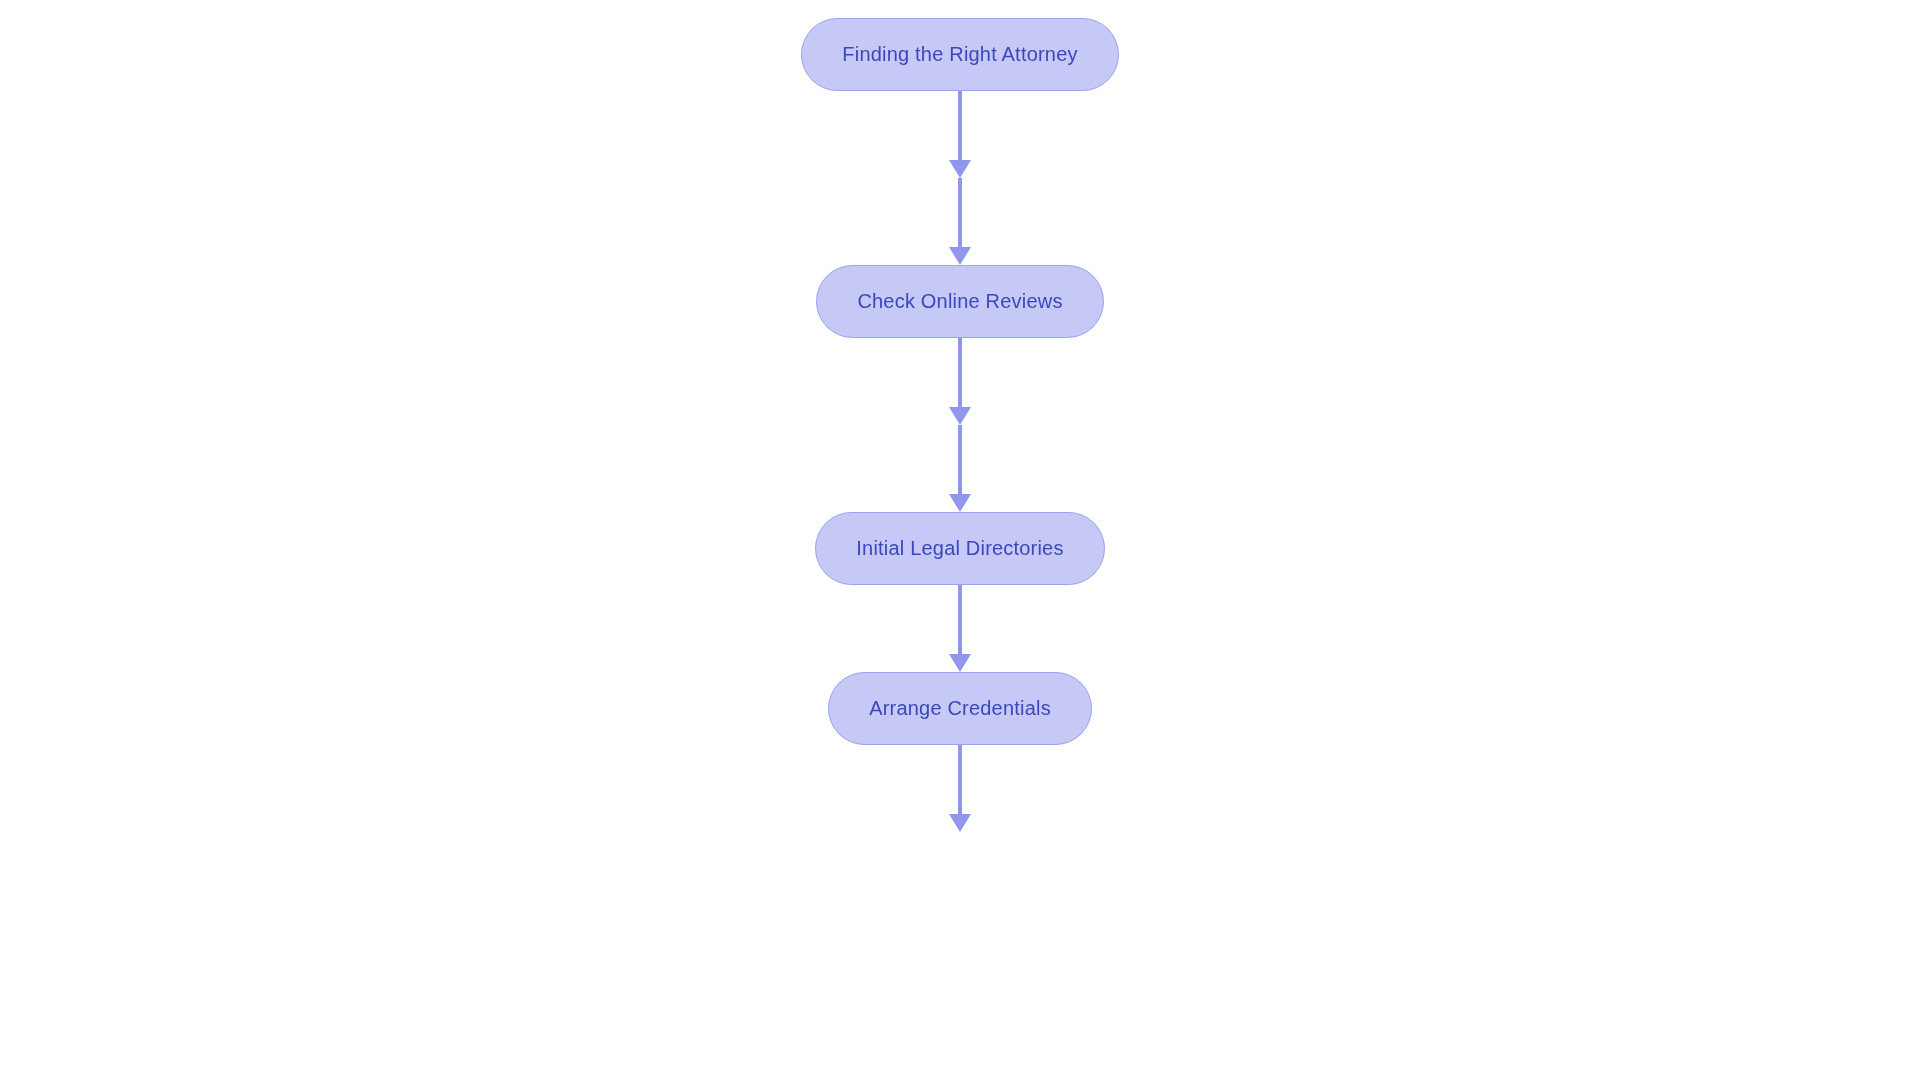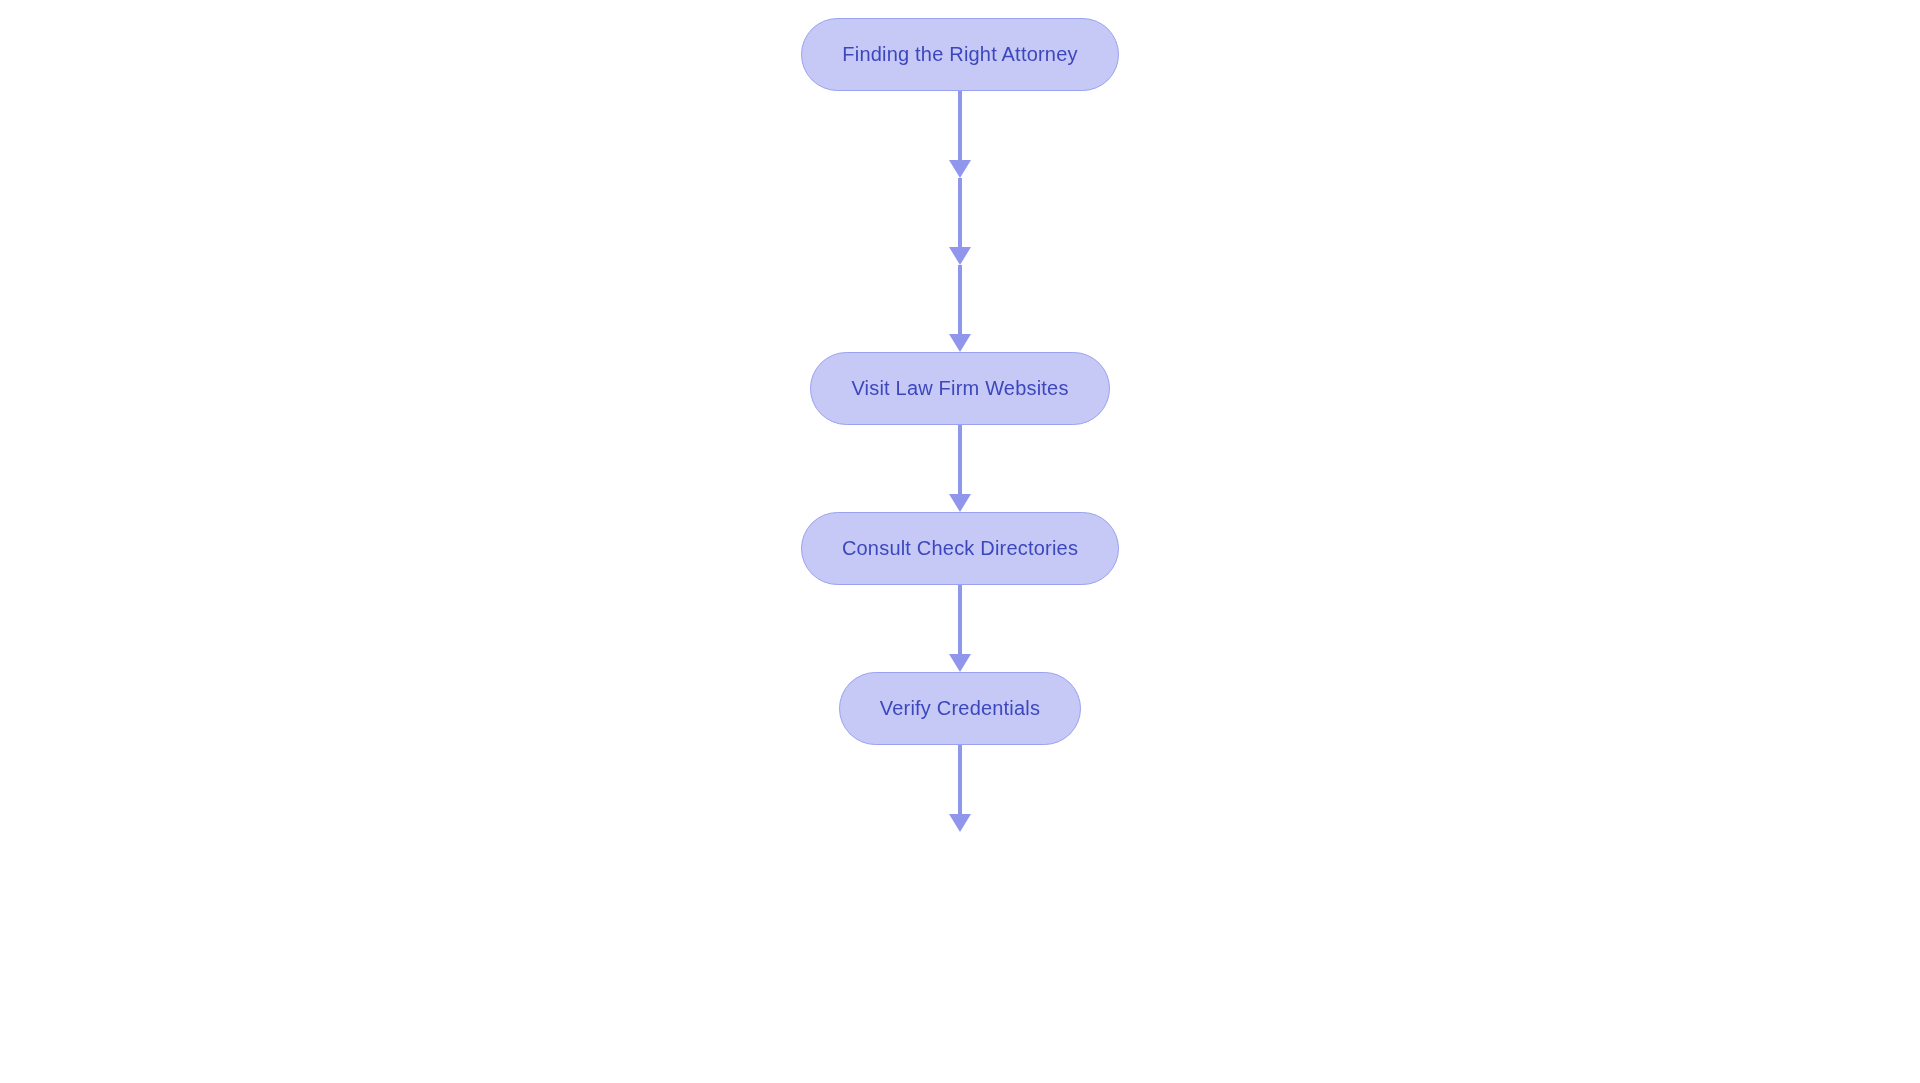--- a/index.html
+++ b/index.html
@@ -75,46 +75,46 @@
     <div class="arrow-line"></div>
     <div class="arrow-head"></div>
   </div>
 
 
   <div class="arrow">
     <div class="arrow-line"></div>
     <div class="arrow-head"></div>
   </div>
 
+  <div class="node">
+    <span class="node-label">Check Online Reviews</span>
+  </div>
+
+  <div class="arrow">
+    <div class="arrow-line"></div>
+    <div class="arrow-head"></div>
+  </div>
+
 
   <div class="arrow">
     <div class="arrow-line"></div>
     <div class="arrow-head"></div>
   </div>
 
   <div class="node">
-    <span class="node-label">Visit Law Firm Websites</span>
+    <span class="node-label">Initial Legal Directories</span>
   </div>
 
   <div class="arrow">
     <div class="arrow-line"></div>
     <div class="arrow-head"></div>
   </div>
 
   <div class="node">
-    <span class="node-label">Consult Check Directories</span>
-  </div>
-
-  <div class="arrow">
-    <div class="arrow-line"></div>
-    <div class="arrow-head"></div>
-  </div>
-
-  <div class="node">
-    <span class="node-label">Verify Credentials</span>
+    <span class="node-label">Arrange Credentials</span>
   </div>
 
   <div class="arrow">
     <div class="arrow-line"></div>
     <div class="arrow-head"></div>
   </div>
 
 
 </div>
 

